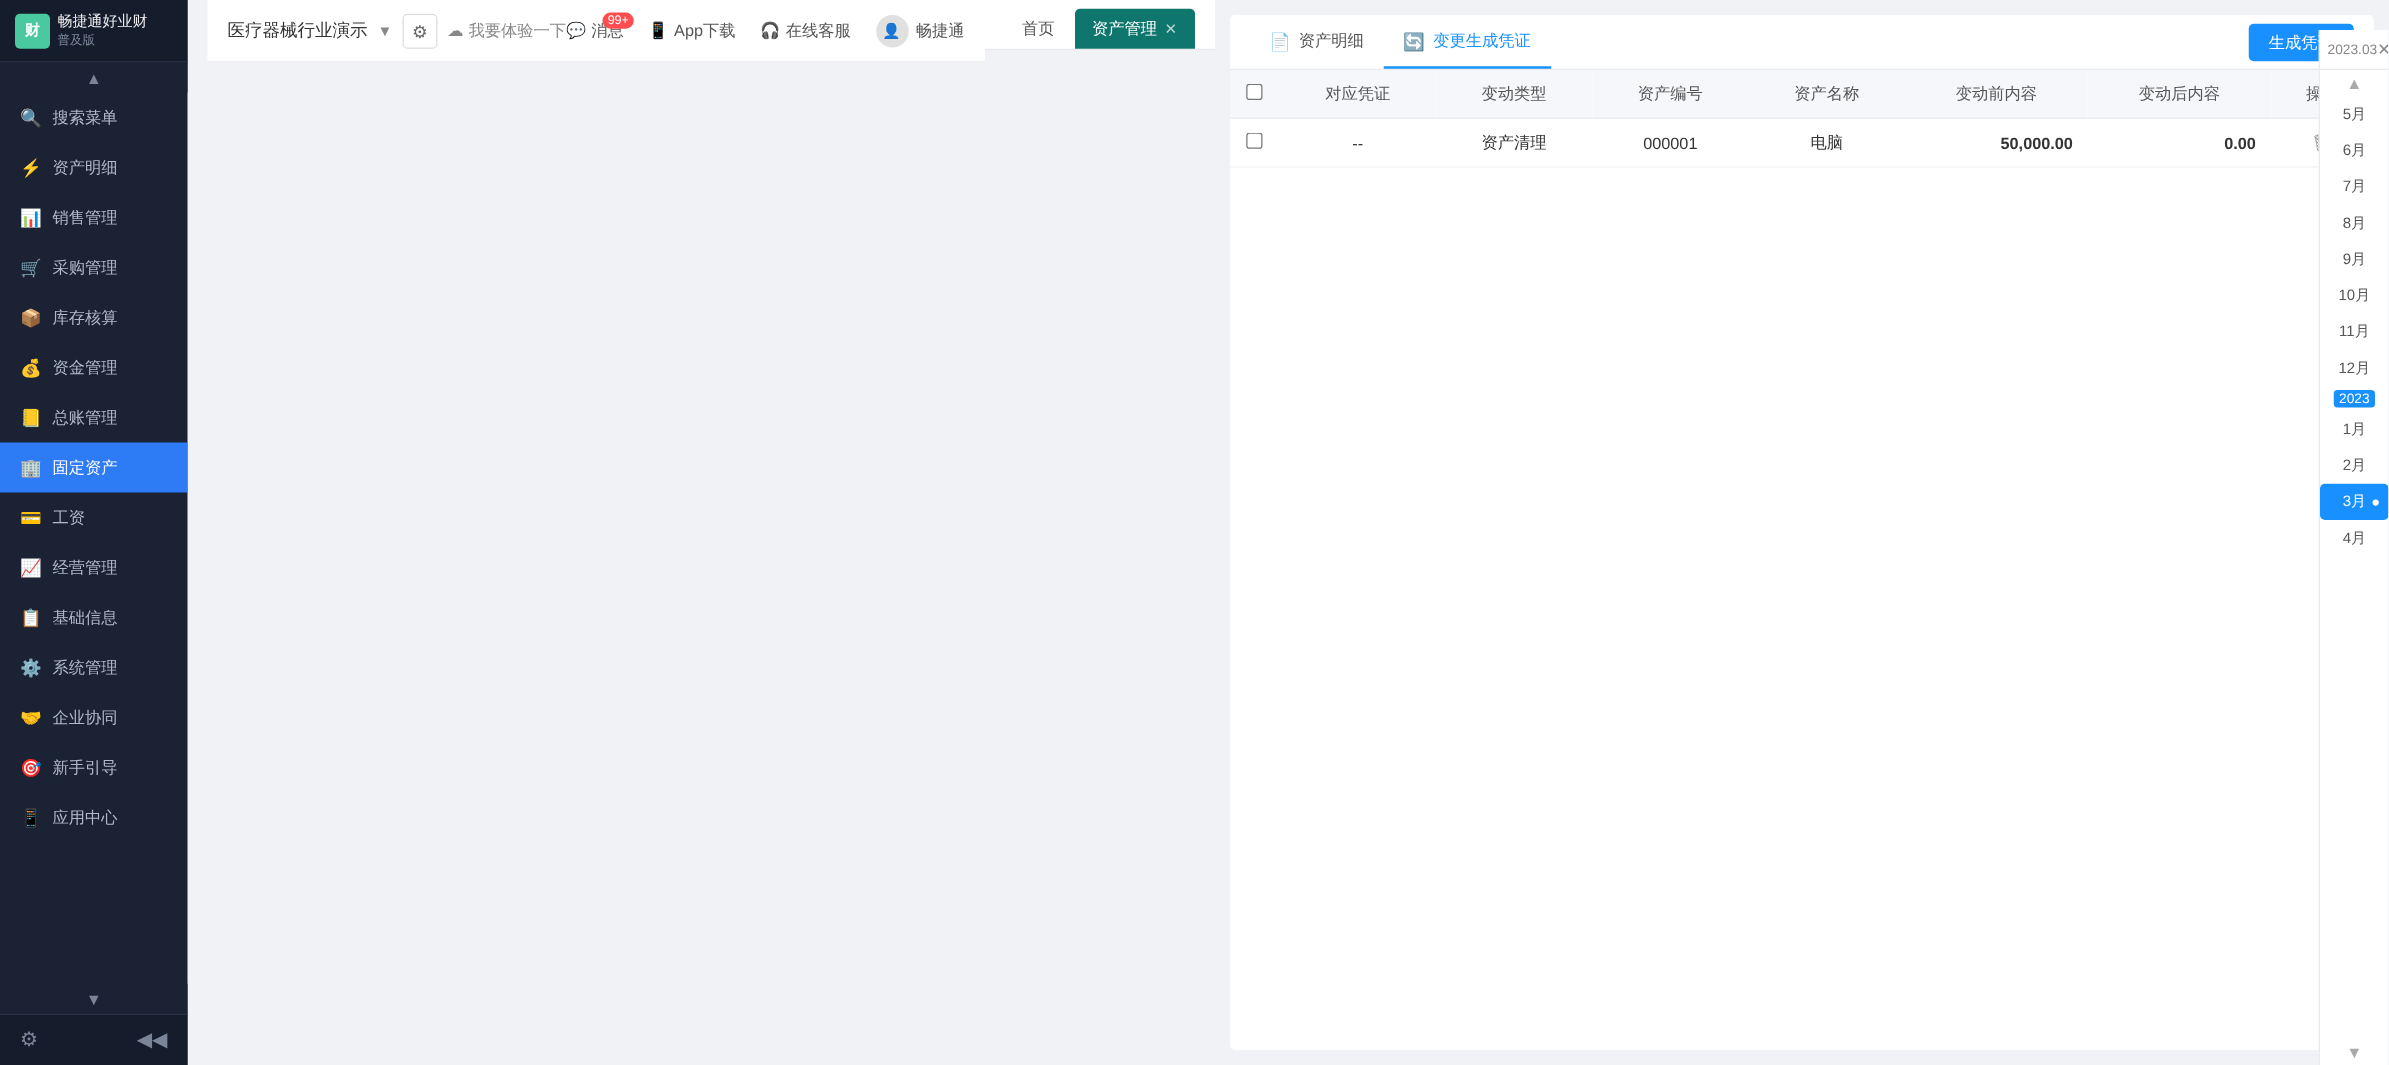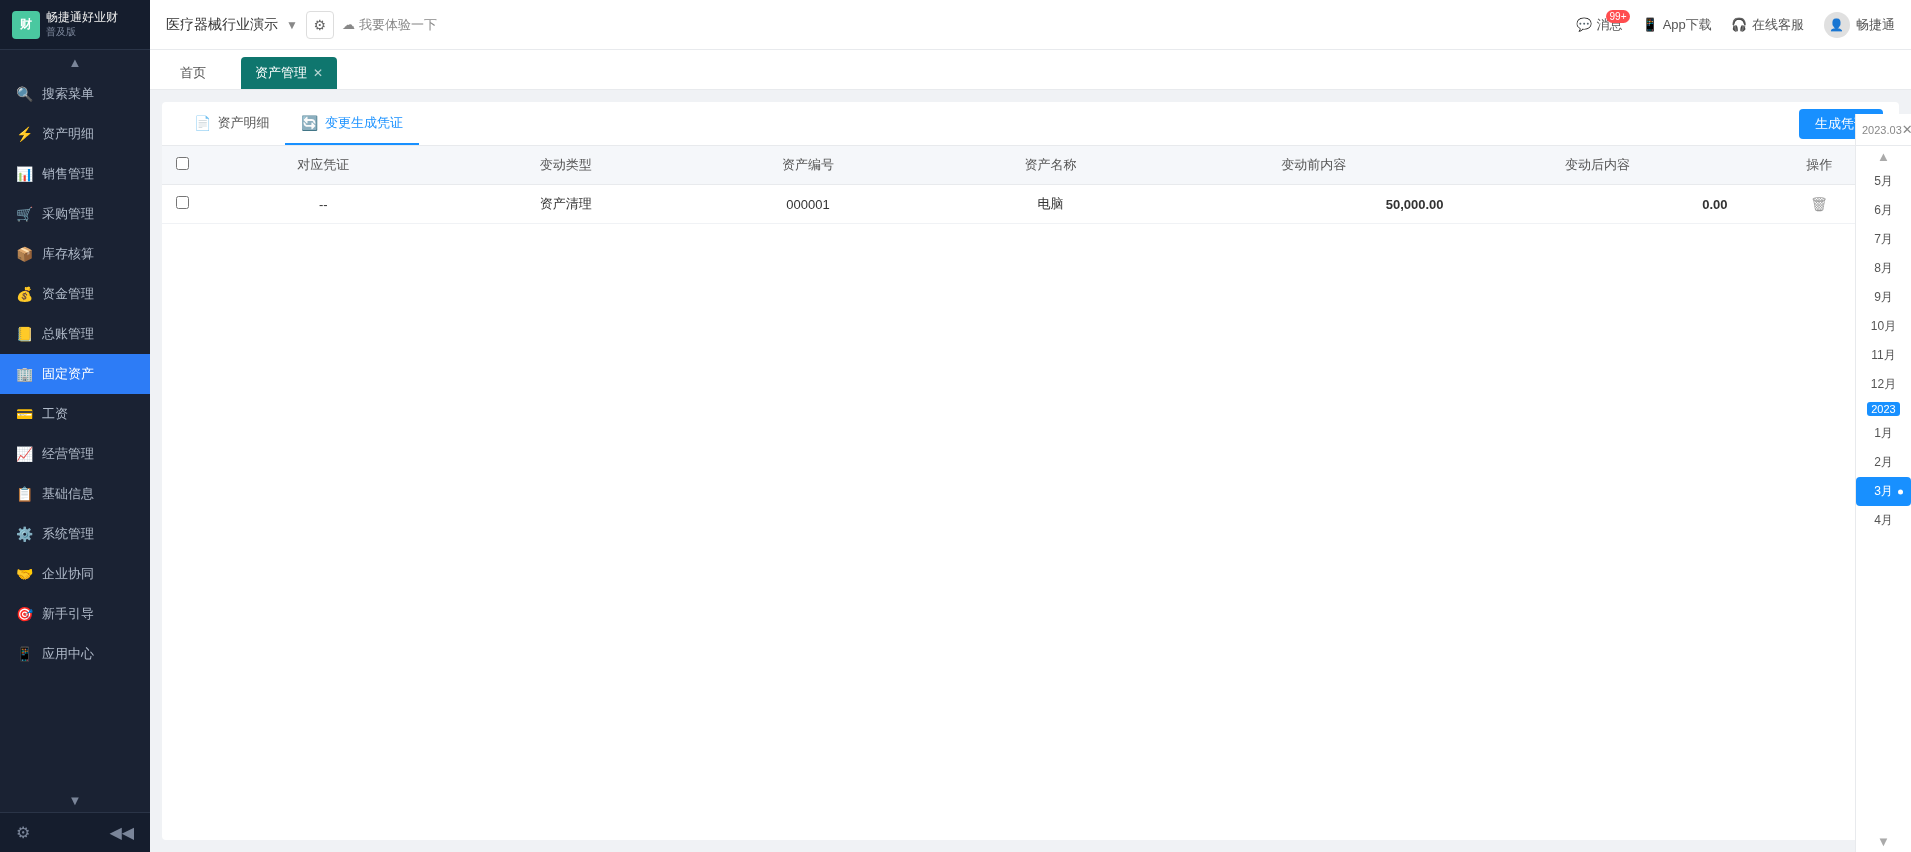--- a/index.html
+++ b/index.html
@@ -92,22 +92,23 @@
     .sidebar-settings-icon, .sidebar-collapse-icon {
       color: #7a8599;
       cursor: pointer;
       font-size: 16px;
     }
 
     
     .main {
       flex: 1;
       display: flex;
-      flex-direction: column;
+      flex-direction: row;
       overflow: hidden;
+      padding-left: 16px;
     }
 
     
     .topbar {
       height: 50px;
       background: #fff;
       border-bottom: 1px solid #e8eaed;
       display: flex;
       align-items: center;
       padding: 0 16px;
@@ -195,21 +196,21 @@
 
     
     .tabbar {
       height: 40px;
       background: #fff;
       border-bottom: 1px solid #e8eaed;
       display: flex;
       align-items: flex-end;
       padding: 0 16px;
       flex-shrink: 0;
-      gap: 21px;
+      gap: 2px;
     }
     .tab {
       height: 32px;
       padding: 0 14px;
       display: flex;
       align-items: center;
       font-size: 13px;
       cursor: pointer;
       border-radius: 4px 4px 0 0;
       color: #555;

